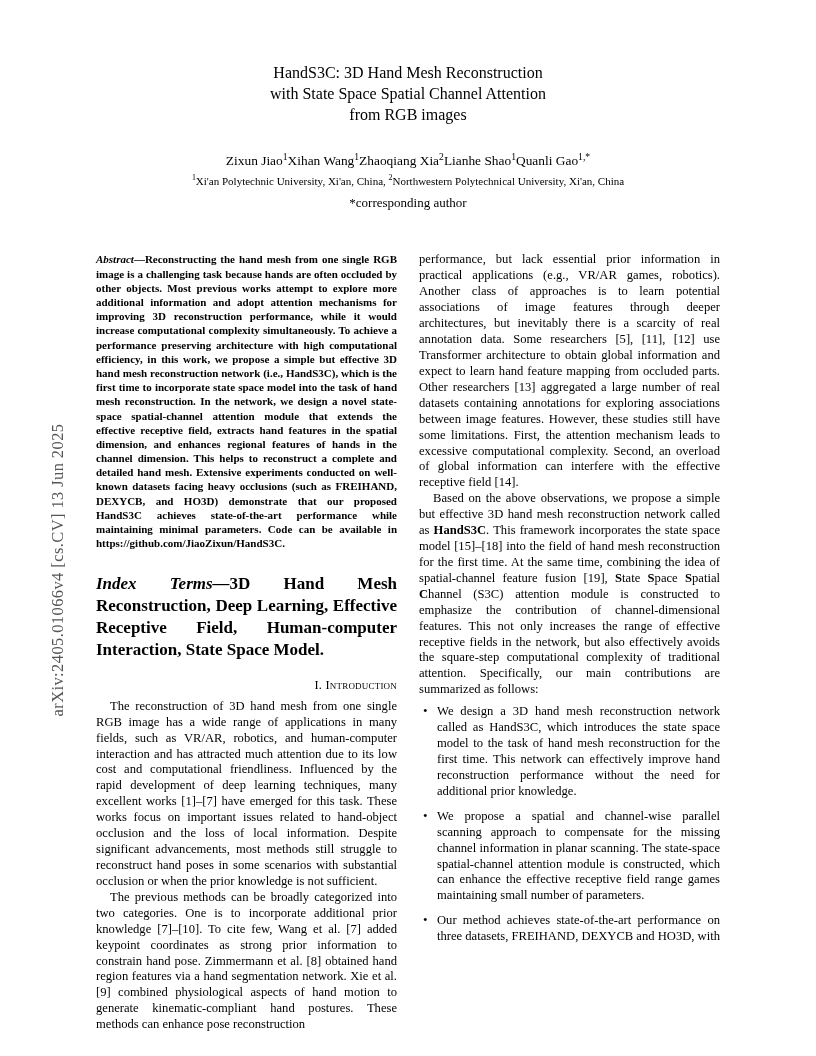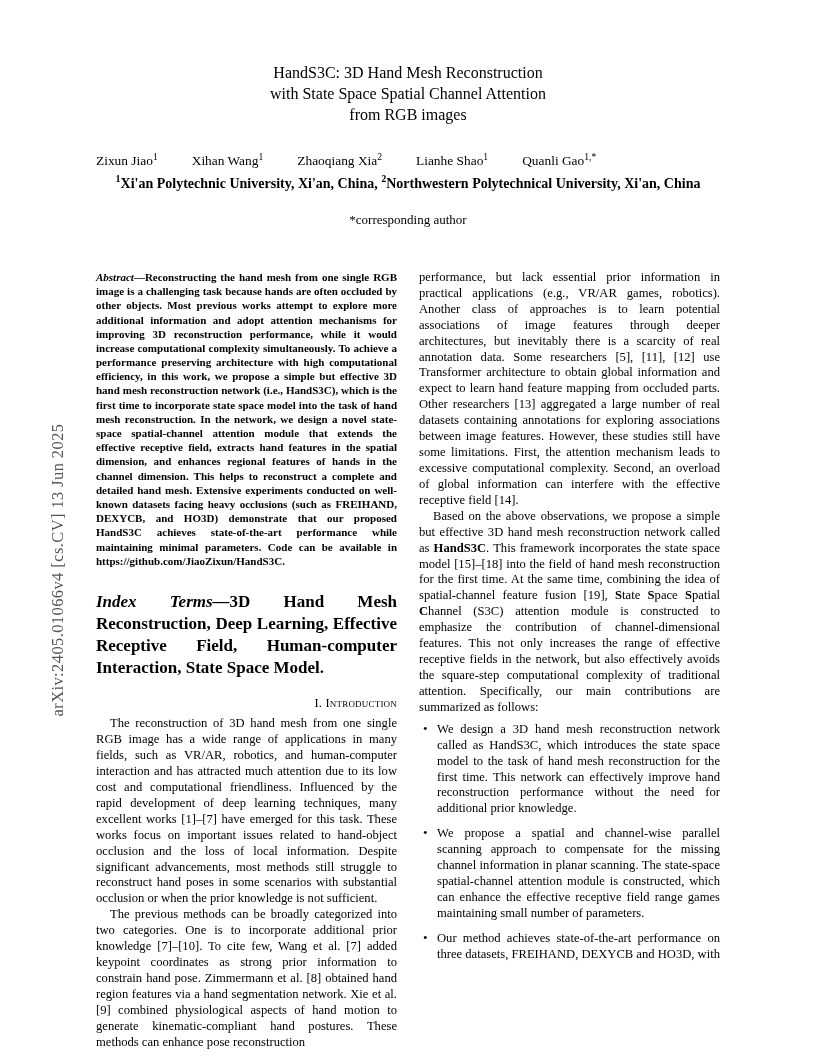--- a/index.html
+++ b/index.html
@@ -50,29 +50,28 @@
   .title .tline { display: block; }
 
   .authors {
     text-align: center;
     margin-top: 26px;
     font-size: 13.4px;
     line-height: 1.5;
   }
   .authors .names {
     display: flex;
-    gap: 34px;
+    justify-content: center;
   }
   .authors .affil {
     margin-top: 2px;
-    font-size: 14px;
-    font-weight: bold;
+    font-size: 11px;
   }
   .authors .corr {
-    margin-top: 16px;
+    margin-top: 3px;
     font-size: 13px;
   }
   sup { font-size: 0.72em; vertical-align: super; line-height: 0; }
 
   .columns {
     display: flex;
     gap: 22px;
     margin-top: 40px;
   }
   .col {

